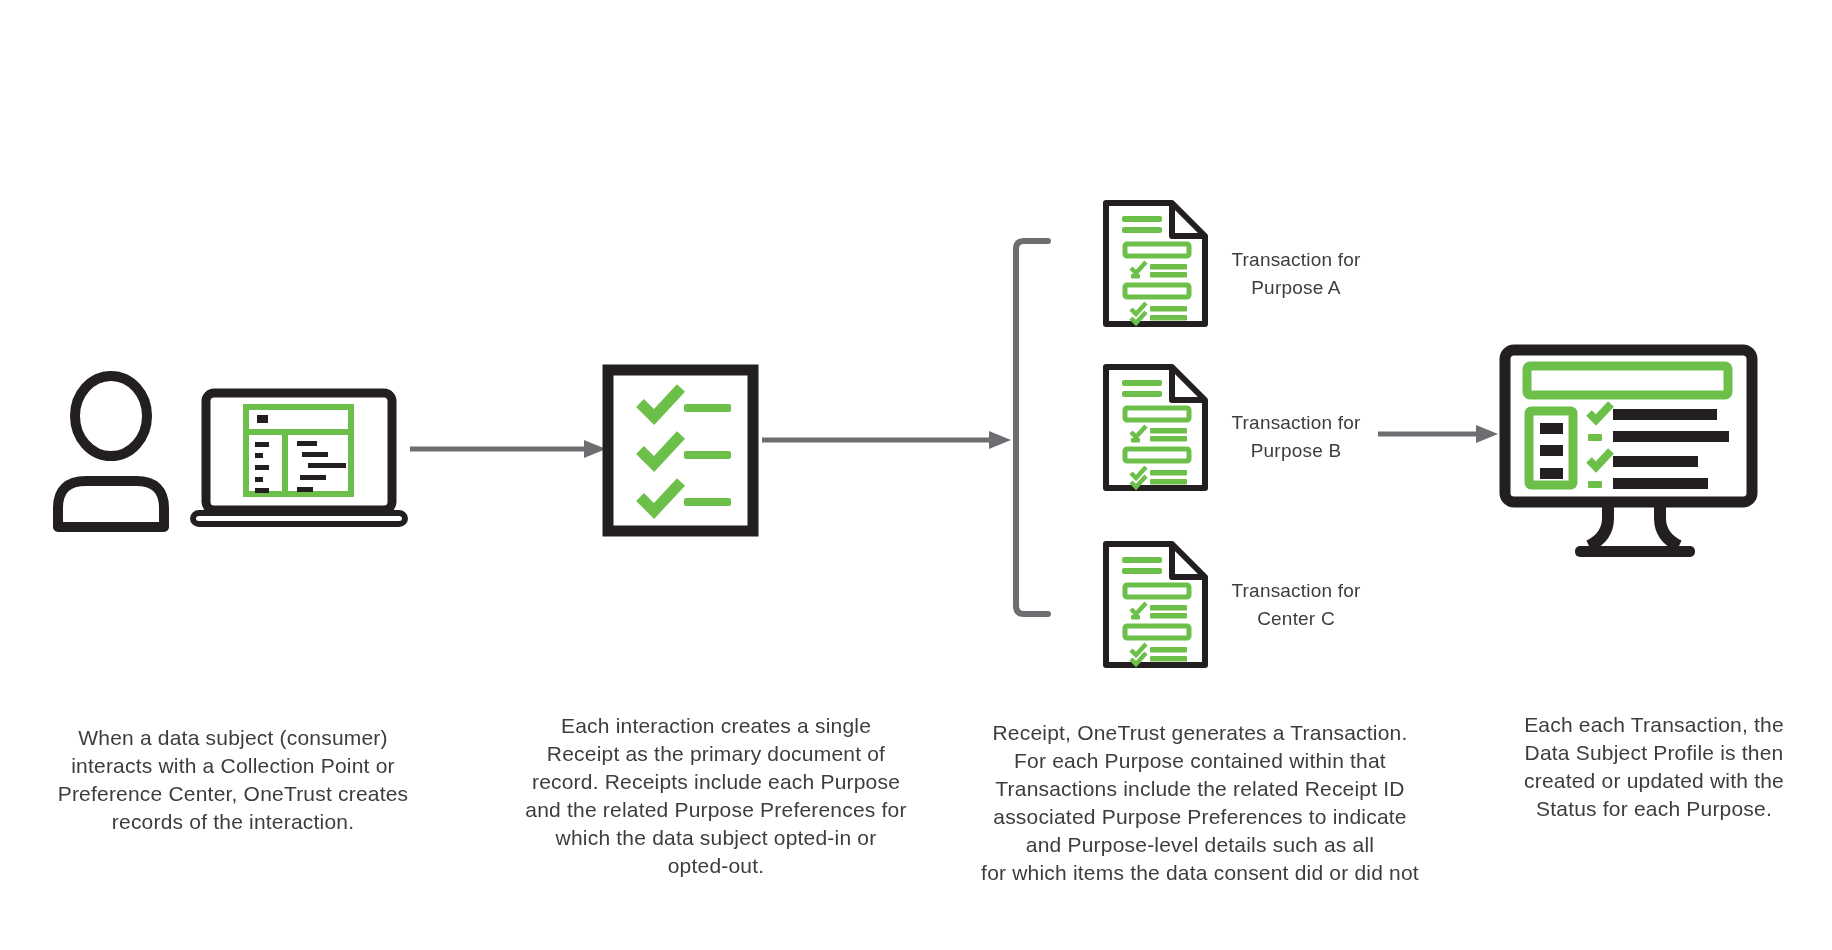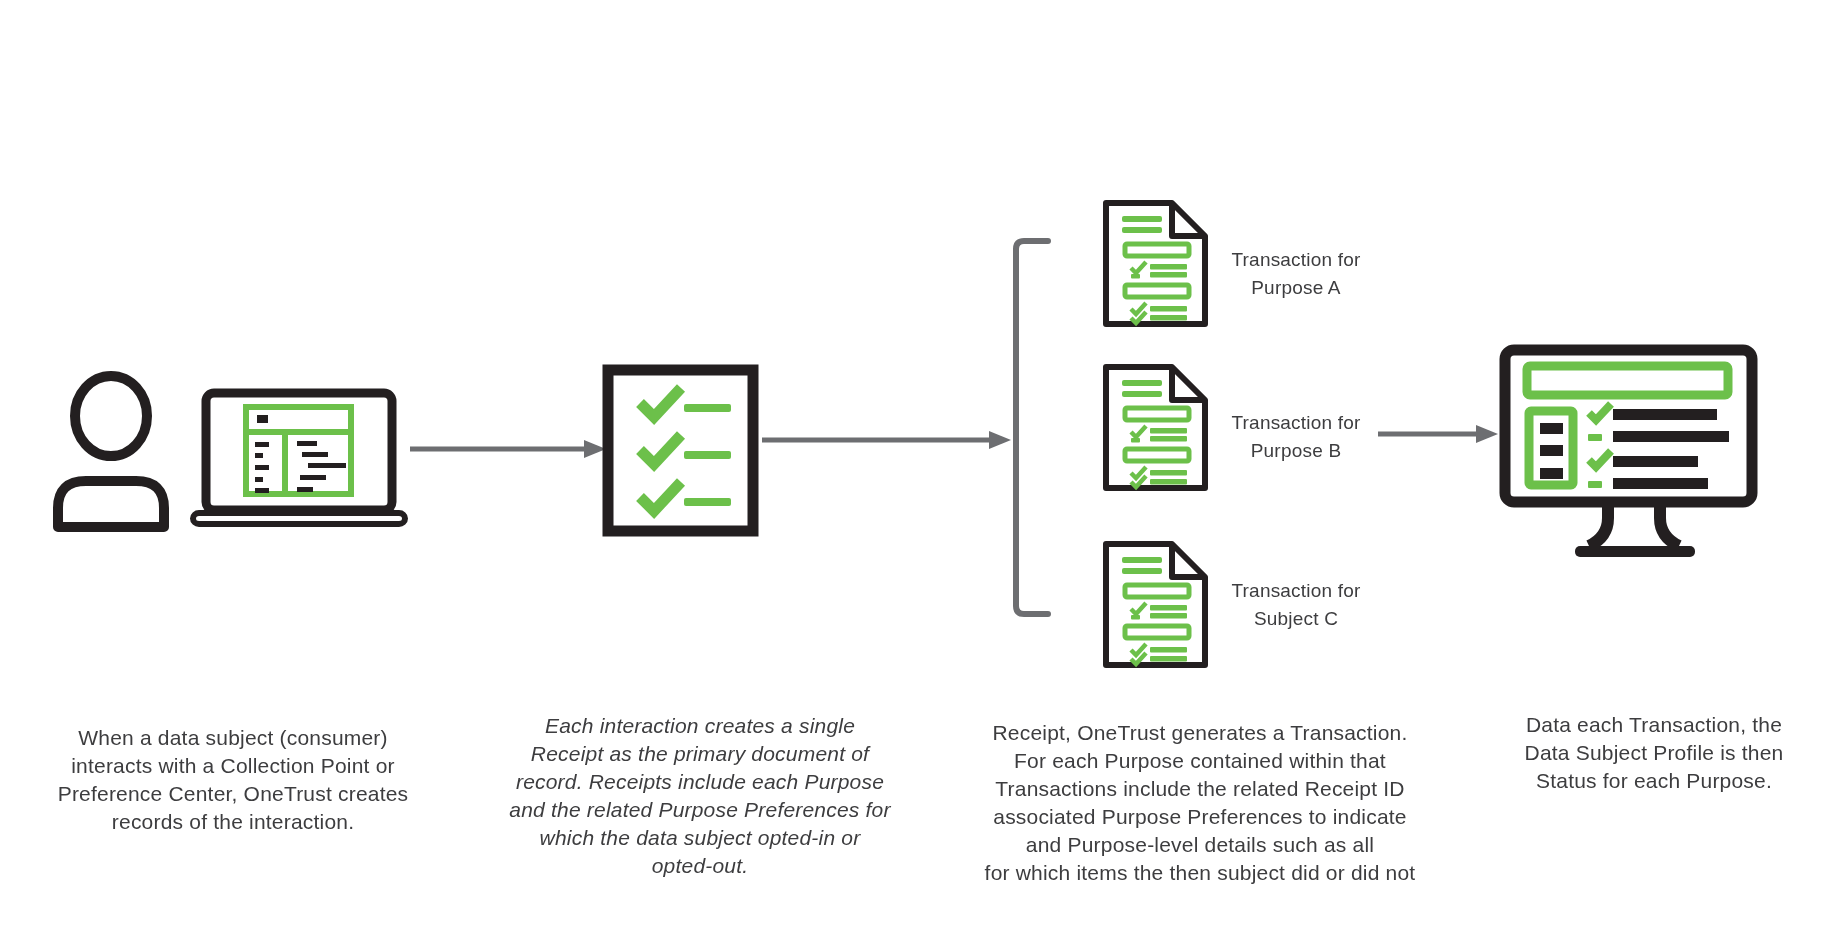--- a/index.html
+++ b/index.html
@@ -138,47 +138,48 @@
   <div class="doc-label" style="left:1201px;top:246px;width:190px;">
     <div>Transaction for</div>
     <div>Purpose A</div>
   </div>
   <div class="doc-label" style="left:1201px;top:409px;width:190px;">
     <div>Transaction for</div>
     <div>Purpose B</div>
   </div>
   <div class="doc-label" style="left:1201px;top:577px;width:190px;">
     <div>Transaction for</div>
-    <div>Subject C</div>
+    <div>Center C</div>
   </div>
 
   <div class="caption" style="left:33px;top:724px;width:400px;">
     <div>When a data subject (consumer)</div>
     <div>interacts with a Collection Point or</div>
     <div>Preference Center, OneTrust creates</div>
     <div>records of the interaction.</div>
   </div>
 
-  <div class="caption" style="left:490px;top:712px;width:420px;font-style:italic;">
+  <div class="caption" style="left:506px;top:712px;width:420px;">
     <div>Each interaction creates a single</div>
     <div>Receipt as the primary document of</div>
     <div>record. Receipts include each Purpose</div>
     <div>and the related Purpose Preferences for</div>
     <div>which the data subject opted-in or</div>
     <div>opted-out.</div>
   </div>
 
   <div class="caption" style="left:975px;top:719px;width:450px;">
     <div>Receipt, OneTrust generates a Transaction.</div>
     <div>For each Purpose contained within that</div>
     <div>Transactions include the related Receipt ID</div>
     <div>associated Purpose Preferences to indicate</div>
     <div>and Purpose-level details such as all</div>
-    <div>for which items the then subject did or did not</div>
+    <div>for which items the data consent did or did not</div>
   </div>
 
   <div class="caption" style="left:1484px;top:711px;width:340px;">
-    <div>Data each Transaction, the</div>
+    <div>Each each Transaction, the</div>
     <div>Data Subject Profile is then</div>
+    <div>created or updated with the</div>
     <div>Status for each Purpose.</div>
   </div>
 
 </div>
 
 </body></html>

